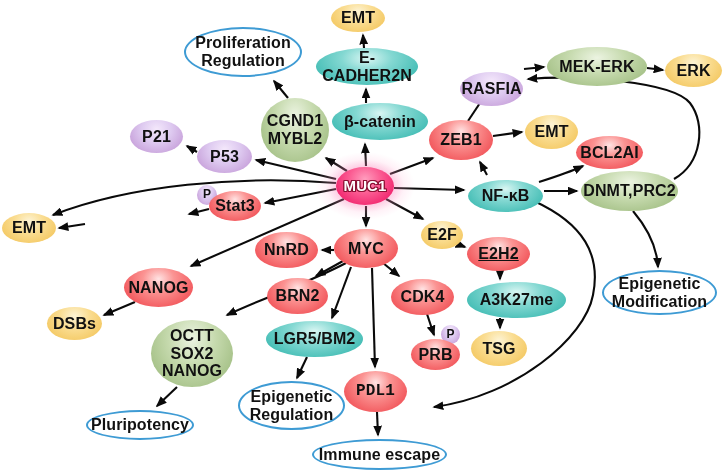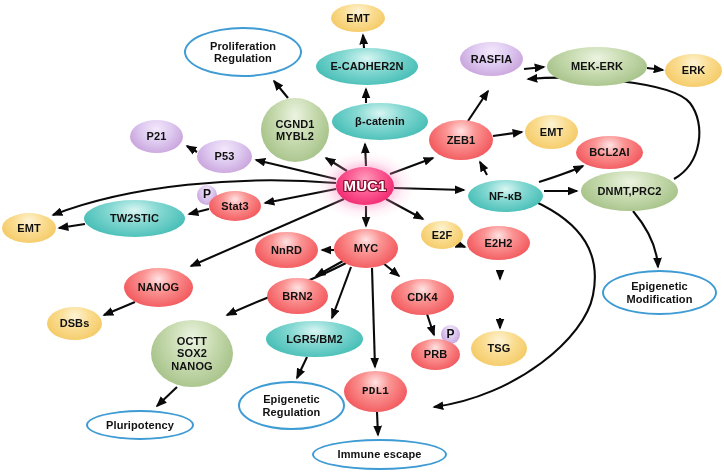--- a/index.html
+++ b/index.html
@@ -10,21 +10,21 @@
     font-family:"Liberation Sans", sans-serif;
     overflow:hidden;
   }
   #edges{position:absolute;left:0;top:0;width:724px;height:475px;pointer-events:none;}
   .node{
     position:absolute;
     display:flex;align-items:center;justify-content:center;
     text-align:center;
     border-radius:50%;
     font-weight:bold;
-    font-size:11px;
+    font-size:16px;
     line-height:1.12;
     color:#111111;
     white-space:pre-line;
     letter-spacing:0.1px;
   }
   .red   {background:radial-gradient(ellipse at 50% 28%, #ffe3e3 0%, #fb9493 32%, #f35f63 72%, #ee4b52 100%);}
   .teal  {background:radial-gradient(ellipse at 50% 28%, #d9f6f3 0%, #84d8d2 35%, #46beb6 78%, #39b0a8 100%);}
   .yellow{background:radial-gradient(ellipse at 50% 28%, #fdf4d6 0%, #fadd92 38%, #f4c964 80%, #efc057 100%);}
   .green {background:radial-gradient(ellipse at 50% 28%, #ecf4e2 0%, #c6daae 40%, #a4c086 82%, #9ab87c 100%);}
   .purple{background:radial-gradient(ellipse at 50% 28%, #f4e8fb 0%, #decaf0 40%, #c7a0da 82%, #bf95d4 100%);}
@@ -98,49 +98,49 @@
       <path d="M500,318 L500,328" marker-end="url(#ah)"></path>
       <path d="M307,357 L297,378" marker-end="url(#ah)"></path>
       <path d="M377,412 L378,435" marker-end="url(#ah)"></path>
       <path d="M177,387 L157,406" marker-end="url(#ah)"></path>
       <path d="M135,302 L104,315" marker-end="url(#ah)"></path>
     </g>
   </svg>
 
   <div class="node yellow" style="left:331px;top:4px;width:54px;height:28px;">EMT</div>
   <div class="node teal" style="left:316px;top:48px;width:102px;height:37px;">E-CADHER2N</div>
-  <div class="node purple" style="left:460px;top:42px;width:63px;height:34px;text-align:center;">RASFIA</div>
+  <div class="node purple" style="left:460px;top:72px;width:63px;height:34px;text-align:center;">RASFIA</div>
   <div class="node green" style="left:547px;top:47px;width:100px;height:39px;">MEK-ERK</div>
   <div class="node yellow" style="left:665px;top:54px;width:57px;height:33px;">ERK</div>
   <div class="node outcome" style="left:184px;top:27px;width:114px;height:46px;">Proliferation
 Regulation</div>
   <div class="node green" style="left:261px;top:98px;width:68px;height:64px;">CGND1
 MYBL2</div>
   <div class="node teal" style="left:332px;top:103px;width:96px;height:37px;">β-catenin</div>
   <div class="node red" style="left:429px;top:120px;width:64px;height:40px;">ZEB1</div>
   <div class="node yellow" style="left:525px;top:115px;width:53px;height:34px;">EMT</div>
   <div class="node green" style="left:581px;top:171px;width:97px;height:40px;">DNMT,PRC2</div>
   <div class="node red z1" style="left:576px;top:136px;width:67px;height:33px;">BCL2AI</div>
   <div class="node purple" style="left:130px;top:120px;width:53px;height:33px;">P21</div>
   <div class="node purple" style="left:197px;top:140px;width:55px;height:33px;">P53</div>
   <div class="glow" style="left:315px;top:152px;width:100px;height:68px;"></div>
   <div class="node muc1" style="left:336px;top:167px;width:58px;height:38px;">MUC1</div>
   <div class="node teal" style="left:468px;top:174px;width:75px;height:32px;margin-top:6px;">NF-κB</div>
   <div class="node purple pcircle" style="left:197px;top:185px;width:20px;height:20px;">P</div>
   <div class="node red z1" style="left:209px;top:191px;width:52px;height:30px;">Stat3</div>
-  <div class="node teal" style="left:84px;top:200px;width:101px;height:37px;">TW2STIC</div>
   <div class="node yellow" style="left:2px;top:213px;width:54px;height:30px;">EMT</div>
   <div class="node red" style="left:334px;top:229px;width:64px;height:39px;">MYC</div>
   <div class="node red" style="left:255px;top:232px;width:63px;height:36px;">NnRD</div>
   <div class="node yellow" style="left:421px;top:221px;width:42px;height:28px;">E2F</div>
-  <div class="node red" style="left:467px;top:226px;width:63px;height:34px;">E2H2</div>
+  <div class="node red" style="left:467px;top:237px;width:63px;height:34px;text-decoration:underline;">E2H2</div>
   <div class="node red" style="left:124px;top:268px;width:69px;height:39px;">NANOG</div>
   <div class="node yellow" style="left:47px;top:307px;width:55px;height:33px;">DSBs</div>
   <div class="node red" style="left:267px;top:278px;width:61px;height:36px;">BRN2</div>
   <div class="node red" style="left:391px;top:279px;width:63px;height:36px;">CDK4</div>
+  <div class="node teal" style="left:467px;top:282px;width:99px;height:36px;">A3K27me</div>
   <div class="node purple pcircle" style="left:441px;top:325px;width:19px;height:19px;">P</div>
   <div class="node red z1" style="left:411px;top:339px;width:49px;height:31px;">PRB</div>
   <div class="node yellow" style="left:471px;top:331px;width:56px;height:35px;">TSG</div>
   <div class="node green" style="left:151px;top:320px;width:82px;height:67px;">OCTT
 SOX2
 NANOG</div>
   <div class="node teal" style="left:266px;top:321px;width:97px;height:36px;">LGR5/BM2</div>
   <div class="node outcome" style="left:238px;top:381px;width:103px;height:45px;">Epigenetic
 Regulation</div>
   <div class="node red" style="left:344px;top:371px;width:63px;height:41px;font-family:Liberation Mono, monospace;">PDL1</div>

